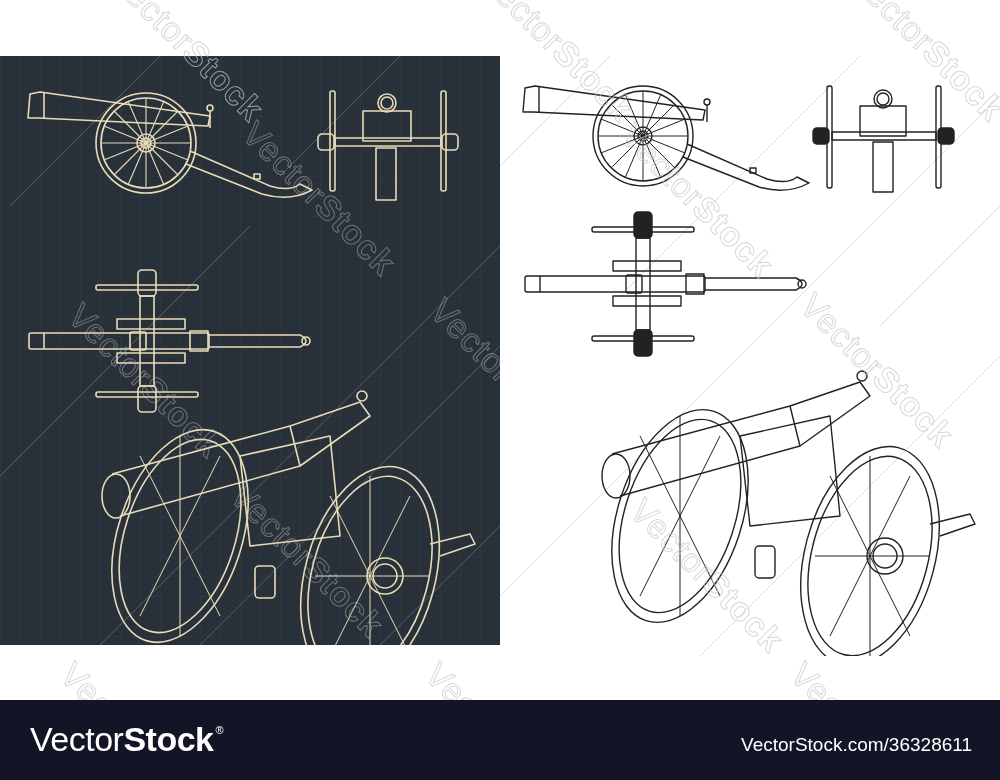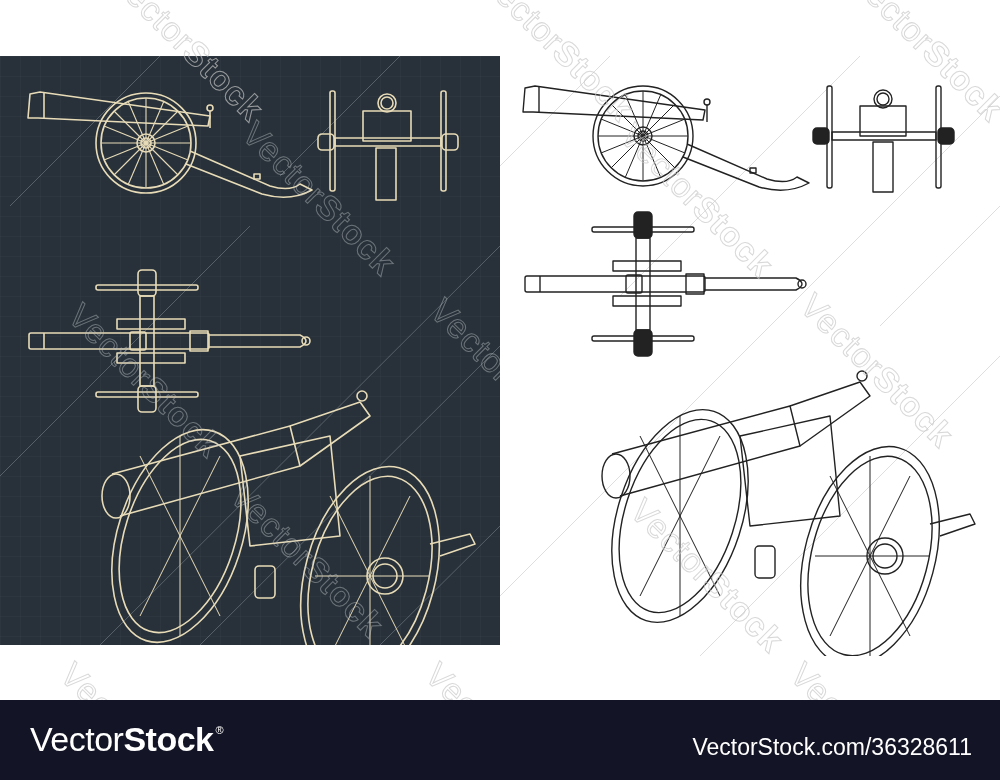--- a/index.html
+++ b/index.html
@@ -9,21 +9,21 @@
   .light-panel{position:absolute;left:500px;top:56px;width:500px;height:600px;background:#ffffff;overflow:hidden;}
   svg{position:absolute;left:0;top:0;}
   .wm{position:absolute;font-family:"Liberation Sans",sans-serif;font-size:34px;letter-spacing:1px;color:transparent;-webkit-text-stroke:1px rgba(200,200,200,0.7);transform:rotate(45deg);transform-origin:left top;white-space:nowrap;pointer-events:none;}
   .wm.on-dark{-webkit-text-stroke:1px rgba(190,195,200,0.45);}
   .wm b{font-weight:700;}
   .footer{position:absolute;left:0;top:700px;width:1000px;height:104px;background:#131526;}
   .footer .logo{position:absolute;left:30px;top:20px;color:#ffffff;font-size:34px;letter-spacing:-0.5px;}
   .footer .logo .light{font-weight:300;}
   .footer .logo .bold{font-weight:700;}
   .footer .logo sup{font-size:11px;vertical-align:top;position:relative;top:4px;margin-left:2px;}
-  .footer .id{position:absolute;right:28px;top:34px;color:#ffffff;font-size:23px;}
+  .footer .id{position:absolute;right:28px;top:34px;color:#ffffff;font-size:19px;}
 </style>
 </head>
 <body>
 
 <div class="stage">
 
   <div class="dark-panel">
     <svg width="500" height="589" viewBox="0 0 500 589">
       <defs>
         <pattern id="grid" width="20" height="20" patternUnits="userSpaceOnUse">

